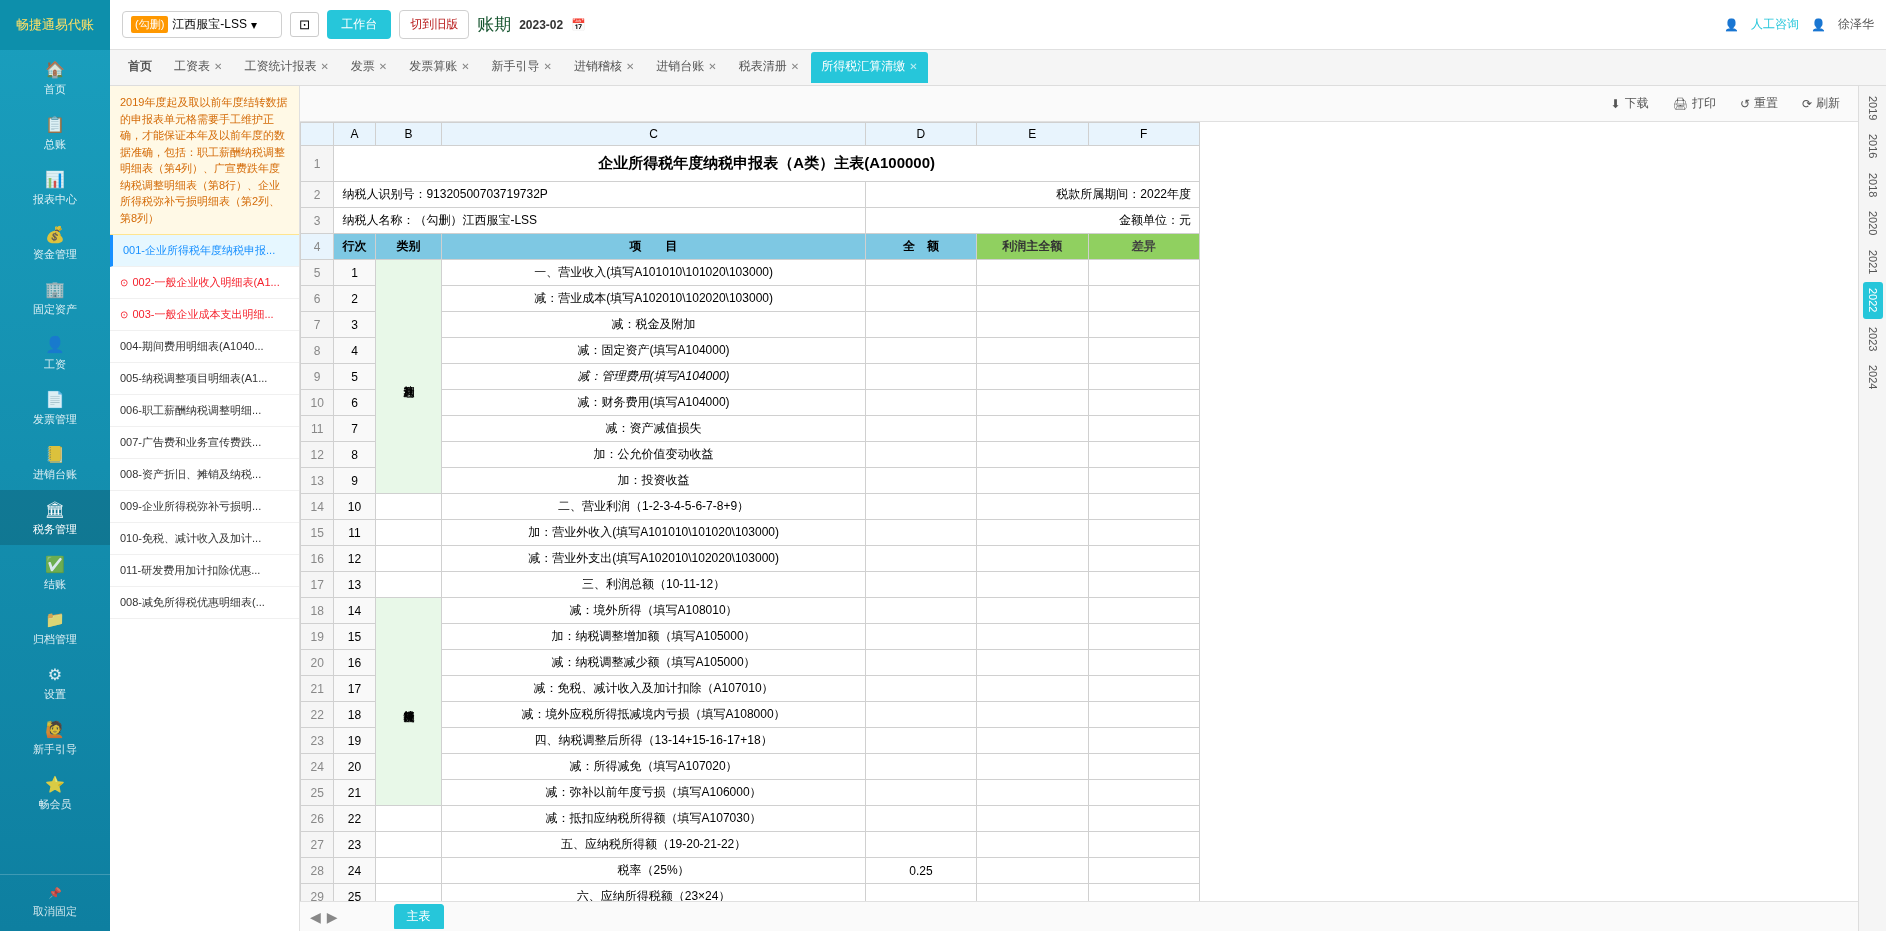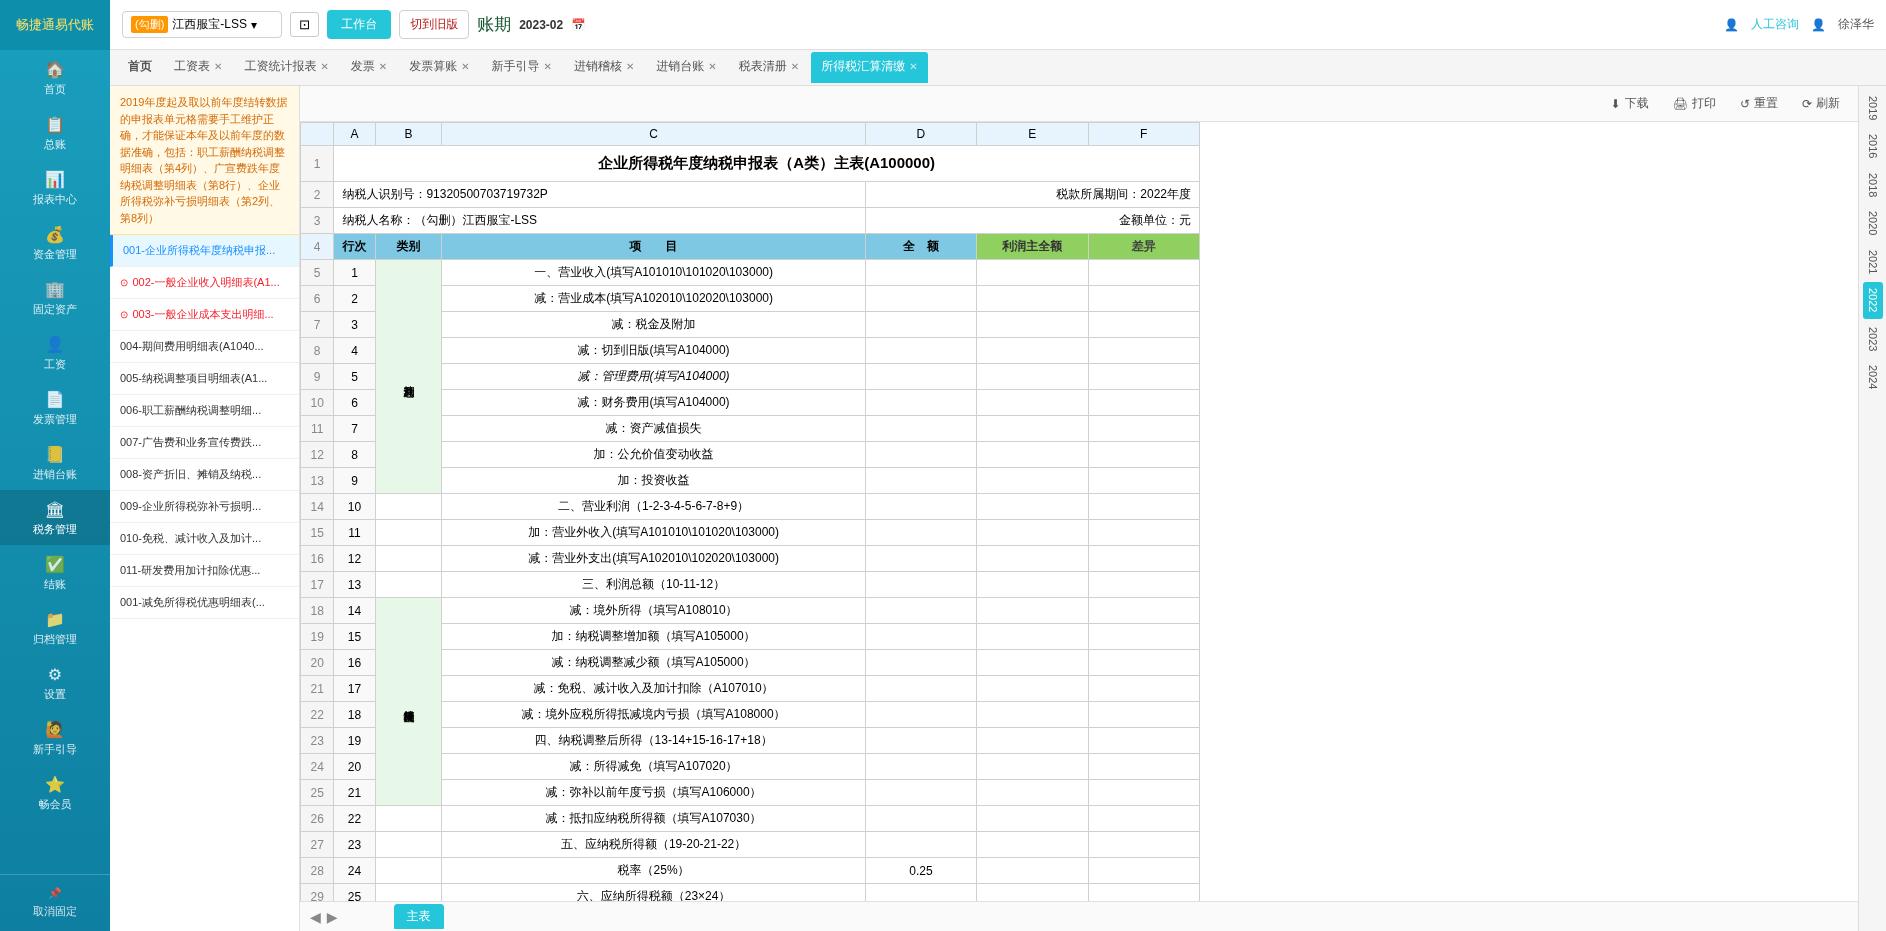--- a/index.html
+++ b/index.html
@@ -464,21 +464,21 @@
           <div class="form-list-item">
             <span>009-企业所得税弥补亏损明...</span>
           </div>
           <div class="form-list-item">
             <span>010-免税、减计收入及加计...</span>
           </div>
           <div class="form-list-item">
             <span>011-研发费用加计扣除优惠...</span>
           </div>
           <div class="form-list-item">
-            <span>001-减免所得税优惠明细表(...</span>
+            <span>008-减免所得税优惠明细表(...</span>
           </div>
         </div>
     </div>
 
     <div class="content-with-right">
       <div class="spreadsheet-container">
 
         <div class="toolbar-row">
           <div class="toolbar-btn">
             <span>⬇</span>
@@ -568,21 +568,21 @@
 
     <td class="item-col" style="cursor:pointer;">减：税金及附加</td>
     <td></td>
     <td></td>
     <td></td>
   </tr>
                 <tr>
     <td class="row-num-col">8</td>
     <td style="text-align:center;background:#f9f9f9;">4</td>
 
-    <td class="item-col" style="cursor:pointer;">减：切到旧版(填写A104000)</td>
+    <td class="item-col" style="cursor:pointer;">减：固定资产(填写A104000)</td>
     <td></td>
     <td></td>
     <td></td>
   </tr>
                 <tr>
     <td class="row-num-col">9</td>
     <td style="text-align:center;background:#f9f9f9;">5</td>
 
     <td class="item-col" style="cursor:pointer;font-style:italic;">减：管理费用(填写A104000)</td>
     <td></td>

